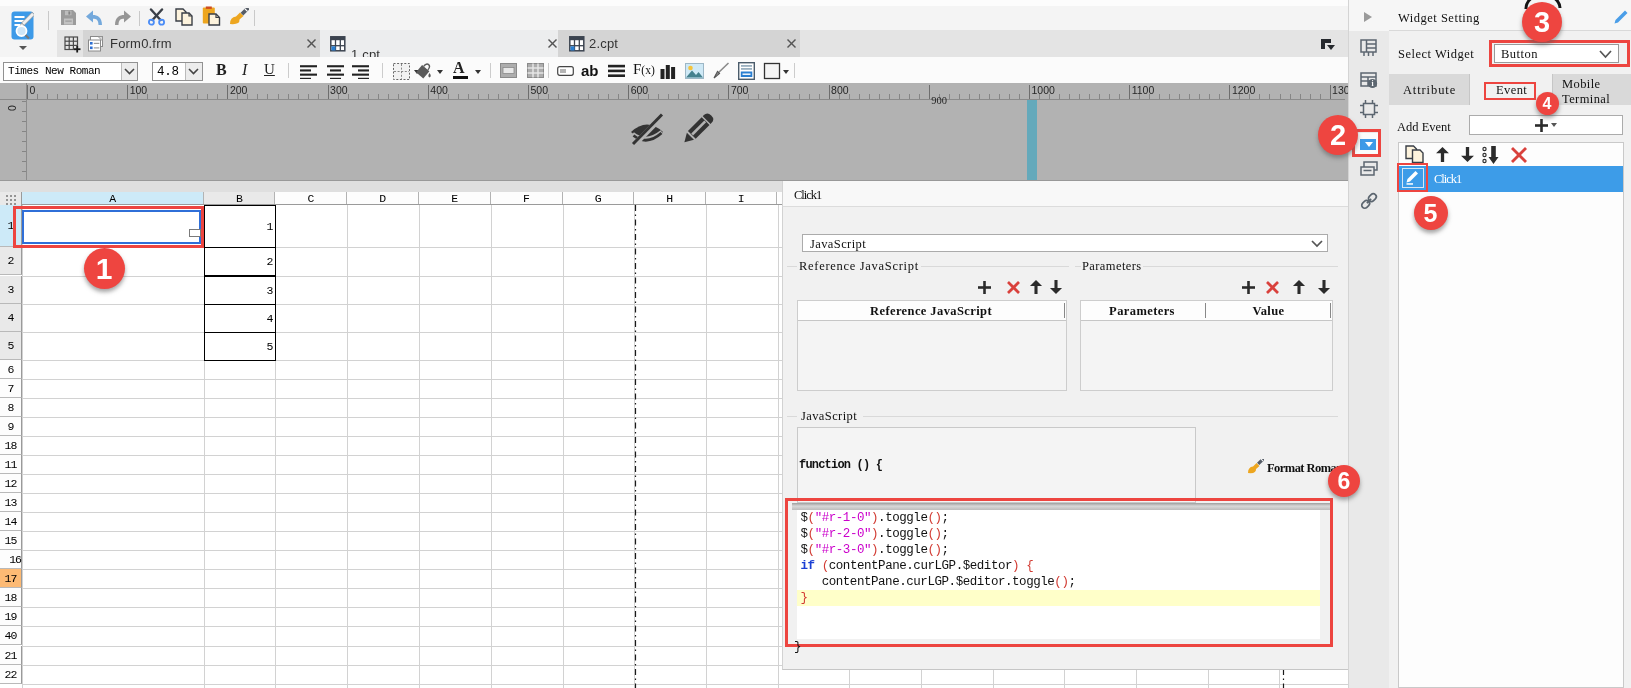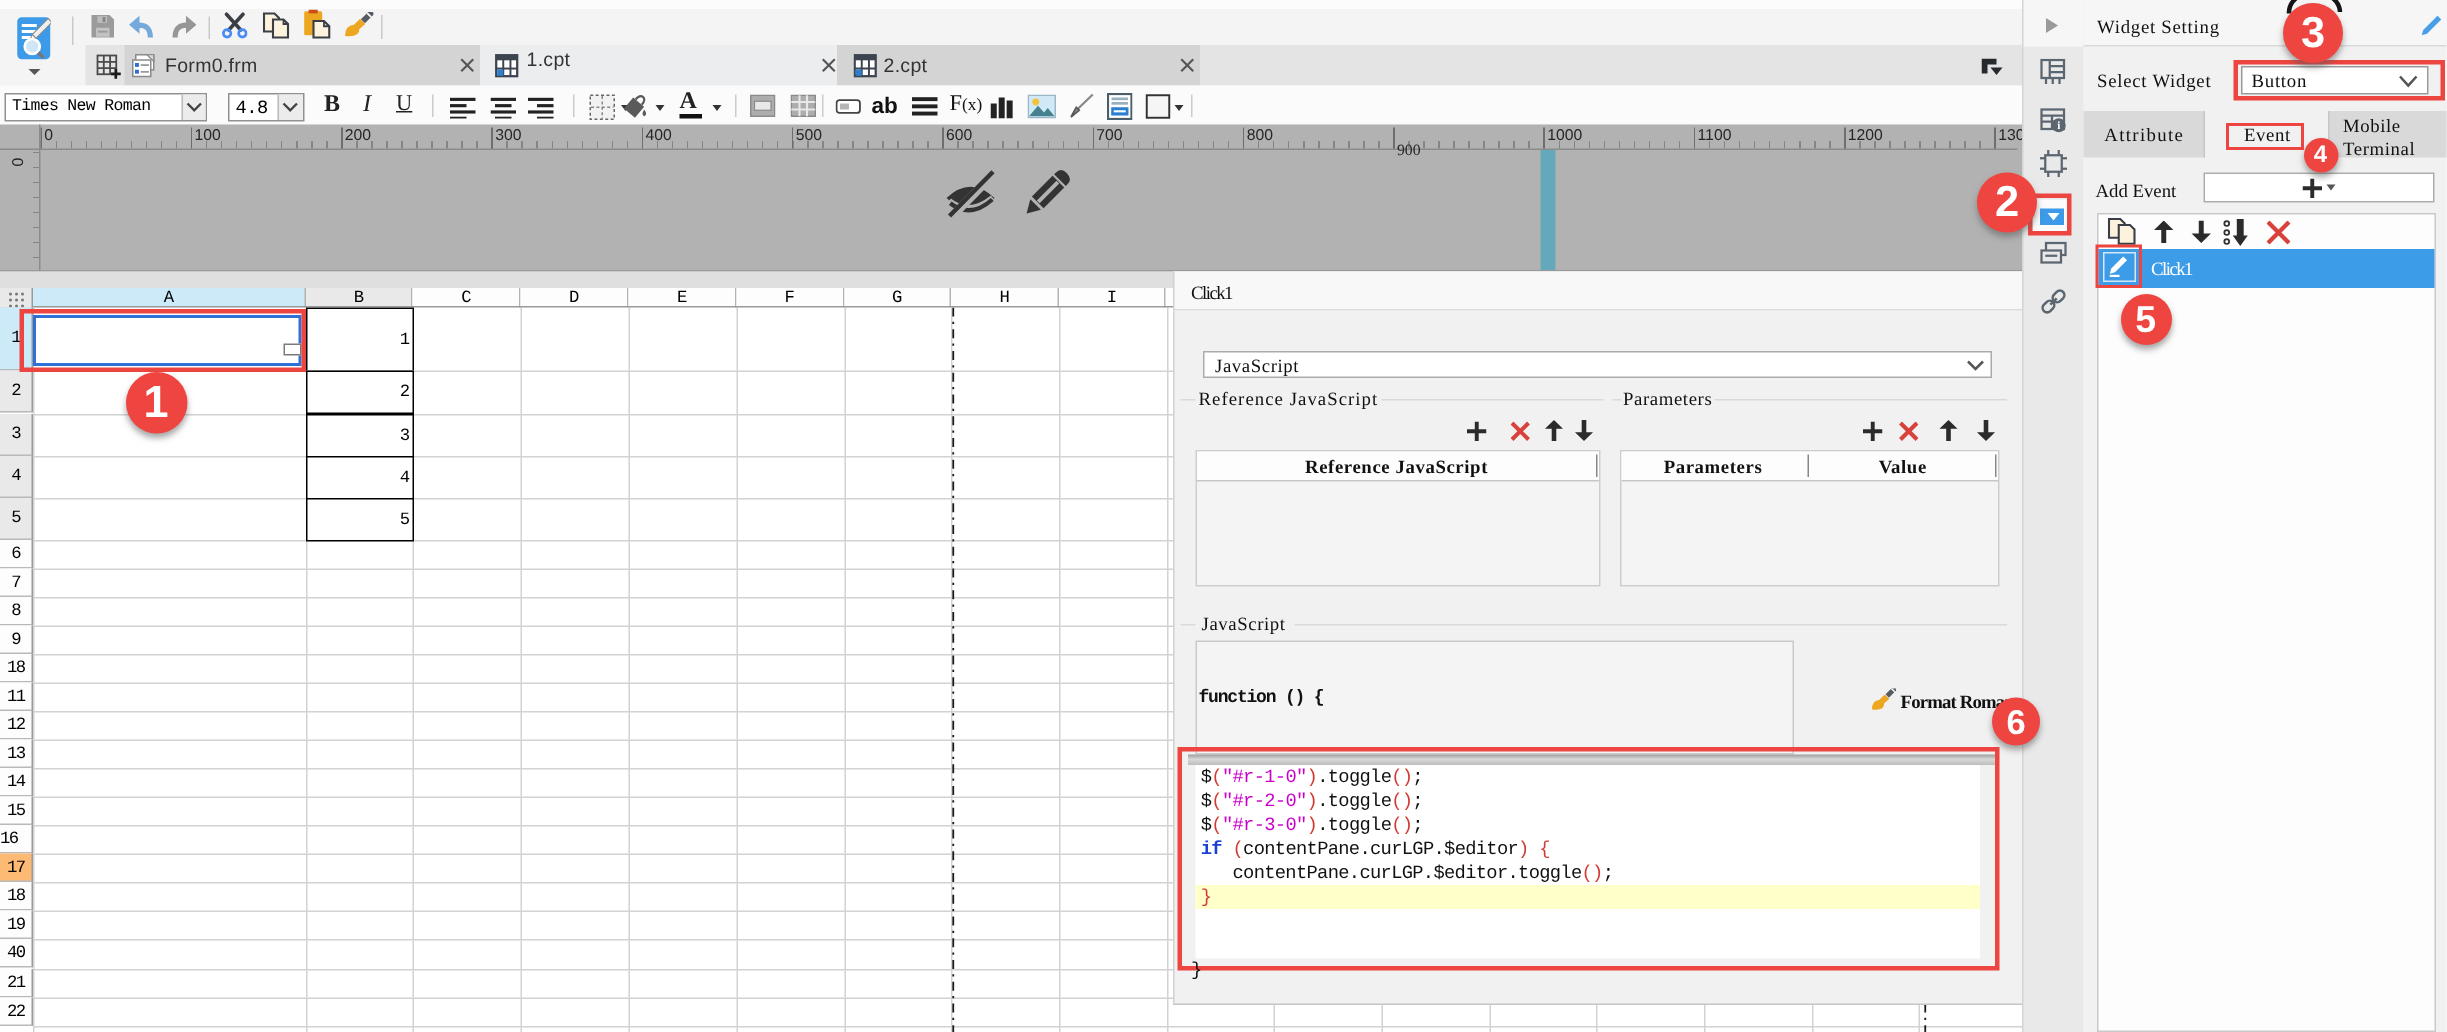--- a/index.html
+++ b/index.html
@@ -97,21 +97,21 @@
     </svg>
 <div style="position:absolute;left:320px;top:30px;width:238px;height:27px;background:#ecedee"></div>
 <svg class="ab" style="left:330px;top:36px" width="16" height="16" viewBox="0 0 16 16">
 <rect x="0.8" y="0.8" width="14" height="14" fill="#fff" stroke="#3c4450" stroke-width="1.5"></rect>
 <rect x="0.8" y="0.8" width="14" height="3.4" fill="#3c4450"></rect>
 <line x1="5.5" y1="1" x2="5.5" y2="15" stroke="#3c4450" stroke-width="1.3"></line>
 <line x1="10.3" y1="1" x2="10.3" y2="15" stroke="#3c4450" stroke-width="1.3"></line>
 <line x1="1" y1="9.7" x2="15" y2="9.7" stroke="#3c4450" stroke-width="1.3"></line>
 <rect x="1.5" y="10.3" width="4" height="4.2" fill="#2a7fd1"></rect>
 </svg>
-<div style="position:absolute;left:351px;top:32px;font-family:'Liberation Sans',sans-serif;font-size:13px;color:#333;letter-spacing:0.2px">1.cpt</div>
+<div style="position:absolute;left:351px;top:47px;font-family:'Liberation Sans',sans-serif;font-size:13px;color:#333;letter-spacing:0.2px">1.cpt</div>
 <svg class="ab" style="left:547px;top:38px" width="11" height="11" viewBox="0 0 11 11">
       <g stroke="#555" stroke-width="1.4">
         <line x1="1.5" y1="1.5" x2="9.5" y2="9.5"></line>
         <line x1="9.5" y1="1.5" x2="1.5" y2="9.5"></line>
       </g>
     </svg>
 <div style="position:absolute;left:558px;top:30px;width:242px;height:27px;background:#d4d4d4"></div>
 <svg class="ab" style="left:569px;top:36px" width="16" height="16" viewBox="0 0 16 16">
 <rect x="0.8" y="0.8" width="14" height="14" fill="#fff" stroke="#3c4450" stroke-width="1.5"></rect>
 <rect x="0.8" y="0.8" width="14" height="3.4" fill="#3c4450"></rect>
@@ -347,21 +347,21 @@
 <div style="position:absolute;left:0;top:359.6px;width:22px;height:19.1px;background:#fdfdfd;border-right:1px solid #9a9a9a;border-bottom:1px solid #b9b9b9;font-family:'Liberation Mono',monospace;font-size:11.5px;letter-spacing:-1px;color:#000;text-align:center;line-height:19.1px">6</div>
 <div style="position:absolute;left:0;top:378.7px;width:22px;height:19px;background:#fdfdfd;border-right:1px solid #9a9a9a;border-bottom:1px solid #b9b9b9;font-family:'Liberation Mono',monospace;font-size:11.5px;letter-spacing:-1px;color:#000;text-align:center;line-height:19px">7</div>
 <div style="position:absolute;left:0;top:397.7px;width:22px;height:19.1px;background:#fdfdfd;border-right:1px solid #9a9a9a;border-bottom:1px solid #b9b9b9;font-family:'Liberation Mono',monospace;font-size:11.5px;letter-spacing:-1px;color:#000;text-align:center;line-height:19.1px">8</div>
 <div style="position:absolute;left:0;top:416.8px;width:22px;height:19px;background:#fdfdfd;border-right:1px solid #9a9a9a;border-bottom:1px solid #b9b9b9;font-family:'Liberation Mono',monospace;font-size:11.5px;letter-spacing:-1px;color:#000;text-align:center;line-height:19px">9</div>
 <div style="position:absolute;left:0;top:435.8px;width:22px;height:19.1px;background:#fdfdfd;border-right:1px solid #9a9a9a;border-bottom:1px solid #b9b9b9;font-family:'Liberation Mono',monospace;font-size:11.5px;letter-spacing:-1px;color:#000;text-align:center;line-height:19.1px">18</div>
 <div style="position:absolute;left:0;top:454.9px;width:22px;height:19.1px;background:#fdfdfd;border-right:1px solid #9a9a9a;border-bottom:1px solid #b9b9b9;font-family:'Liberation Mono',monospace;font-size:11.5px;letter-spacing:-1px;color:#000;text-align:center;line-height:19.1px">11</div>
 <div style="position:absolute;left:0;top:474px;width:22px;height:19px;background:#fdfdfd;border-right:1px solid #9a9a9a;border-bottom:1px solid #b9b9b9;font-family:'Liberation Mono',monospace;font-size:11.5px;letter-spacing:-1px;color:#000;text-align:center;line-height:19px">12</div>
 <div style="position:absolute;left:0;top:493px;width:22px;height:19.1px;background:#fdfdfd;border-right:1px solid #9a9a9a;border-bottom:1px solid #b9b9b9;font-family:'Liberation Mono',monospace;font-size:11.5px;letter-spacing:-1px;color:#000;text-align:center;line-height:19.1px">13</div>
 <div style="position:absolute;left:0;top:512.1px;width:22px;height:19px;background:#fdfdfd;border-right:1px solid #9a9a9a;border-bottom:1px solid #b9b9b9;font-family:'Liberation Mono',monospace;font-size:11.5px;letter-spacing:-1px;color:#000;text-align:center;line-height:19px">14</div>
 <div style="position:absolute;left:0;top:531.1px;width:22px;height:19.1px;background:#fdfdfd;border-right:1px solid #9a9a9a;border-bottom:1px solid #b9b9b9;font-family:'Liberation Mono',monospace;font-size:11.5px;letter-spacing:-1px;color:#000;text-align:center;line-height:19.1px">15</div>
-<div style="position:absolute;left:0;top:550.2px;width:22px;height:19.1px;background:#fdfdfd;border-right:1px solid #9a9a9a;border-bottom:1px solid #b9b9b9;font-family:'Liberation Mono',monospace;font-size:11.5px;letter-spacing:-1px;color:#000;text-align:left;line-height:19.1px">16</div>
+<div style="position:absolute;left:0;top:550.2px;width:22px;height:19.1px;background:#fdfdfd;border-right:1px solid #9a9a9a;border-bottom:1px solid #b9b9b9;font-family:'Liberation Mono',monospace;font-size:11.5px;letter-spacing:-1px;color:#000;text-align:right;line-height:19.1px">16</div>
 <div style="position:absolute;left:0;top:569.3px;width:22px;height:19px;background:#fdba74;border-right:1px solid #9a9a9a;border-bottom:1px solid #b9b9b9;font-family:'Liberation Mono',monospace;font-size:11.5px;letter-spacing:-1px;color:#000;text-align:center;line-height:19px">17</div>
 <div style="position:absolute;left:0;top:588.3px;width:22px;height:19.1px;background:#fdfdfd;border-right:1px solid #9a9a9a;border-bottom:1px solid #b9b9b9;font-family:'Liberation Mono',monospace;font-size:11.5px;letter-spacing:-1px;color:#000;text-align:center;line-height:19.1px">18</div>
 <div style="position:absolute;left:0;top:607.4px;width:22px;height:19px;background:#fdfdfd;border-right:1px solid #9a9a9a;border-bottom:1px solid #b9b9b9;font-family:'Liberation Mono',monospace;font-size:11.5px;letter-spacing:-1px;color:#000;text-align:center;line-height:19px">19</div>
 <div style="position:absolute;left:0;top:626.4px;width:22px;height:19.1px;background:#fdfdfd;border-right:1px solid #9a9a9a;border-bottom:1px solid #b9b9b9;font-family:'Liberation Mono',monospace;font-size:11.5px;letter-spacing:-1px;color:#000;text-align:center;line-height:19.1px">40</div>
 <div style="position:absolute;left:0;top:645.5px;width:22px;height:19.1px;background:#fdfdfd;border-right:1px solid #9a9a9a;border-bottom:1px solid #b9b9b9;font-family:'Liberation Mono',monospace;font-size:11.5px;letter-spacing:-1px;color:#000;text-align:center;line-height:19.1px">21</div>
 <div style="position:absolute;left:0;top:664.6px;width:22px;height:19px;background:#fdfdfd;border-right:1px solid #9a9a9a;border-bottom:1px solid #b9b9b9;font-family:'Liberation Mono',monospace;font-size:11.5px;letter-spacing:-1px;color:#000;text-align:center;line-height:19px">22</div>
 <div style="position:absolute;left:204px;top:204.7px;width:72.4px;height:43.7px;background:#fff;border:1px solid #000;font-family:'Liberation Mono',monospace;font-size:11.5px;color:#000;text-align:right;padding-right:2px;line-height:42.7px">1</div>
 <div style="position:absolute;left:204px;top:247.4px;width:72.4px;height:29.1px;background:#fff;border:1px solid #000;font-family:'Liberation Mono',monospace;font-size:11.5px;color:#000;text-align:right;padding-right:2px;line-height:28.1px">2</div>
 <div style="position:absolute;left:204px;top:275.5px;width:72.4px;height:29px;background:#fff;border:1px solid #000;font-family:'Liberation Mono',monospace;font-size:11.5px;color:#000;text-align:right;padding-right:2px;line-height:28px">3</div>
 <div style="position:absolute;left:204px;top:303.5px;width:72.4px;height:29.1px;background:#fff;border:1px solid #000;font-family:'Liberation Mono',monospace;font-size:11.5px;color:#000;text-align:right;padding-right:2px;line-height:28.1px">4</div>

